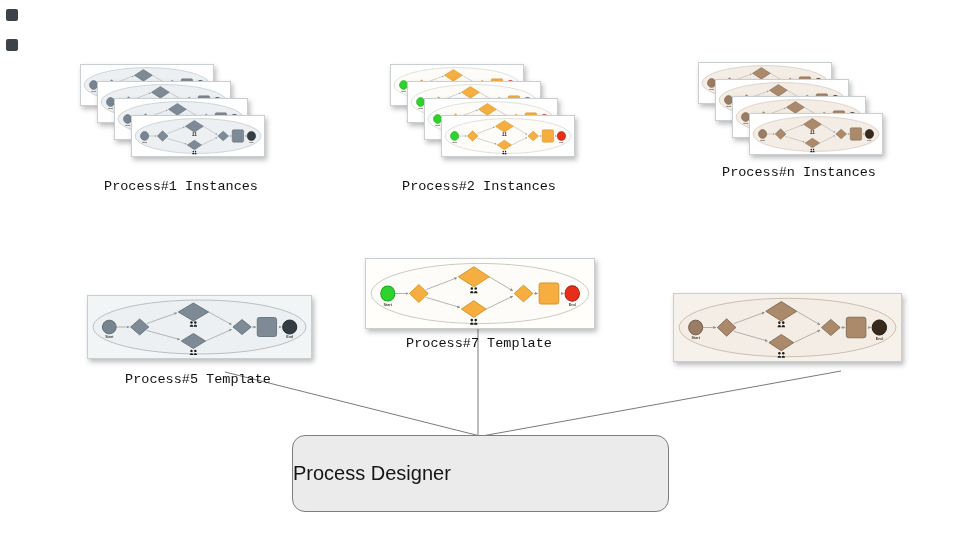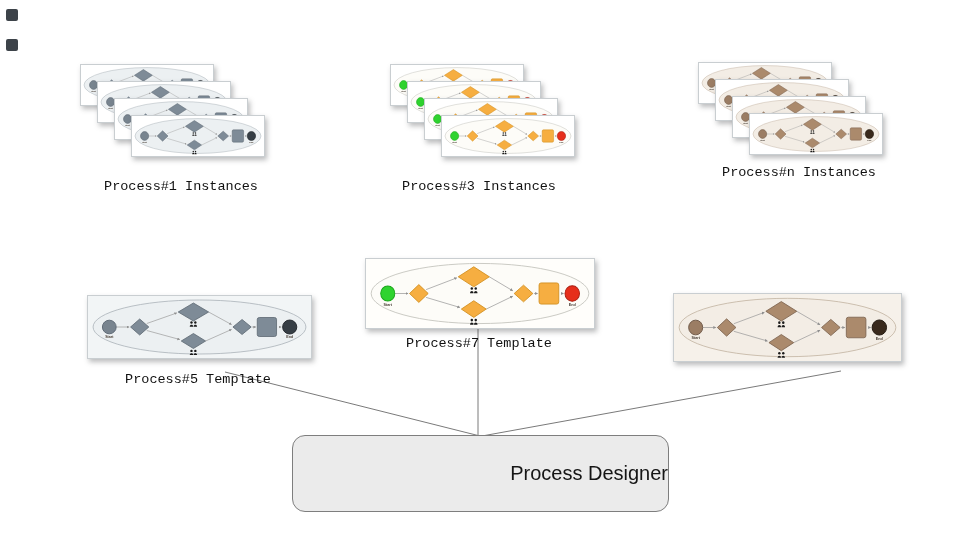--- a/index.html
+++ b/index.html
@@ -10,21 +10,21 @@
   .lines line{stroke:#7a7a7a;stroke-width:1;}
   .stack{position:absolute;z-index:2;}
   .card{position:absolute;background:#ffffff;border:1px solid #c9ced1;
         box-shadow:2px 3px 5px rgba(60,64,67,.35);}
   .card.mini{width:132px;height:40px;}
   .card.template{background:var(--c-cardbg);z-index:2;}
   .card svg{display:block;width:100%;height:100%;}
   .dlabel{position:absolute;width:176px;text-align:center;font-size:13.5px;color:#111;z-index:3;font-family:Liberation Mono, monospace;}
   .designer{position:absolute;left:292px;top:435px;width:375px;height:75px;background:#ebebeb;
             border:1px solid #7e7e7e;border-radius:13px;display:flex;align-items:center;
-            justify-content:flex-end;z-index:2;}
+            justify-content:flex-start;z-index:2;}
   .designer span{font-size:20px;color:#151515;}
   .corner-mark{position:absolute;left:6px;width:12px;height:12px;background:#3d4349;
                border-radius:2px;z-index:4;}
   
   .el{fill:var(--c-ellipse);stroke:var(--c-ellipse-stroke);stroke-width:.8;}
   .sh{fill:var(--c-shape);stroke:var(--c-shape-stroke);stroke-width:.8;}
   .st{fill:var(--c-start);stroke:var(--c-start-stroke);stroke-width:.9;}
   .en{fill:var(--c-end);stroke:var(--c-end-stroke);stroke-width:.9;}
   .flow{stroke:#9b9b9b;stroke-width:.7;fill:none;}
   .tinytxt{font:700 3.6px "Liberation Sans",sans-serif;text-anchor:middle;fill:#473d34;}
@@ -144,21 +144,21 @@
         </svg>
       </div>
     <div class="card mini" style="left:51px;top:51px">
         <svg viewBox="0 0 220 62" preserveAspectRatio="none">
           <use href="#bpmn-d"></use>
         </svg>
       </div>
   </div>
 
   <div class="dlabel" style="left:93px;top:179px">Process#1 Instances</div>
-  <div class="dlabel" style="left:391px;top:179px">Process#3 Instances</div>
+  <div class="dlabel" style="left:391px;top:179px">Process#2 Instances</div>
   <div class="dlabel" style="left:711px;top:165px">Process#n Instances</div>
 
   <div class="card template" style="left: 87px; top: 295px; width: 223px; height: 62px; --c-cardbg: #f2f5f6; --c-ellipse: #ecf0f2; --c-ellipse-stroke: #aab2b8; --c-shape: #7e8b97; --c-shape-stroke: #5d6872; --c-start: #78848f; --c-start-stroke: #596470; --c-end: #363e45; --c-end-stroke: #20252a;">
     <svg viewBox="0 0 220 62" preserveAspectRatio="none">
         <use href="#bpmn-d"></use>
       </svg>
   </div>
   <div class="card template" style="left: 365px; top: 258px; width: 228px; height: 69px; --c-cardbg: #fffefb; --c-ellipse: #fdfcf8; --c-ellipse-stroke: #c3c3bc; --c-shape: #f6ae41; --c-shape-stroke: #d08e1e; --c-start: #2fd32f; --c-start-stroke: #18a518; --c-end: #e62e1b; --c-end-stroke: #a81d10;">
     <svg viewBox="0 0 220 62" preserveAspectRatio="none">
         <use href="#bpmn-d"></use>

